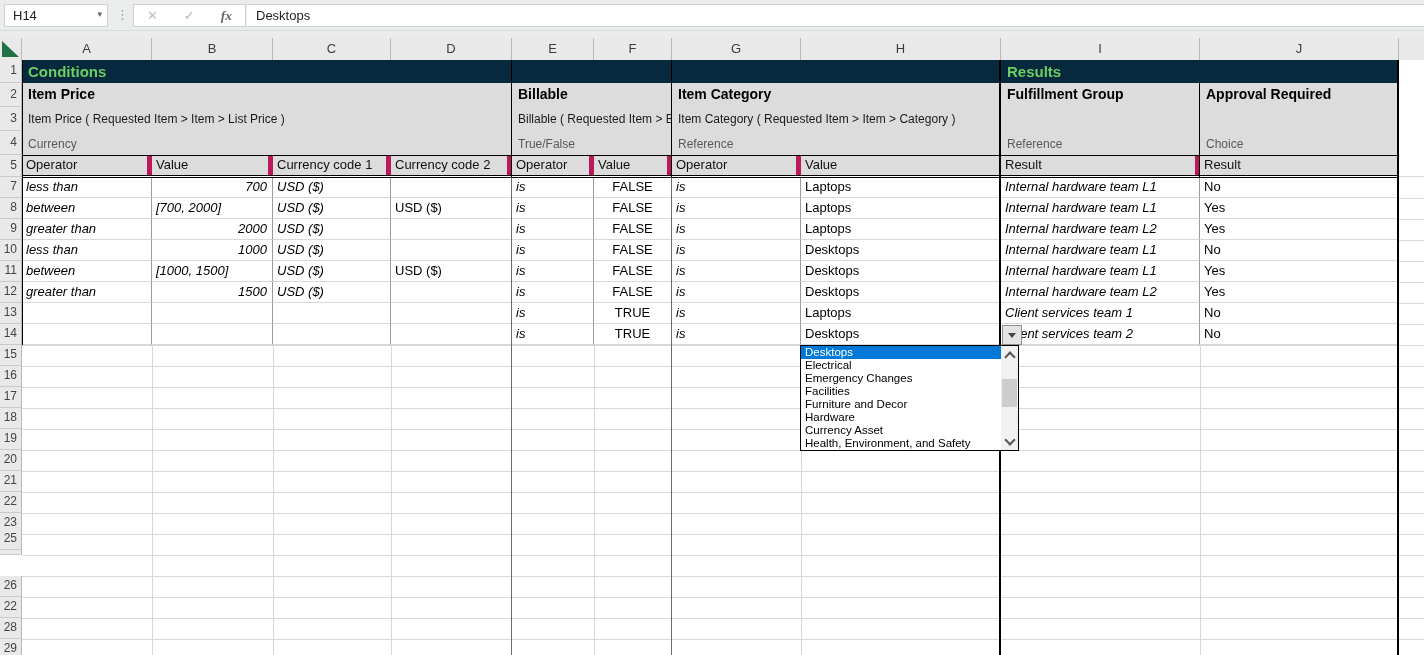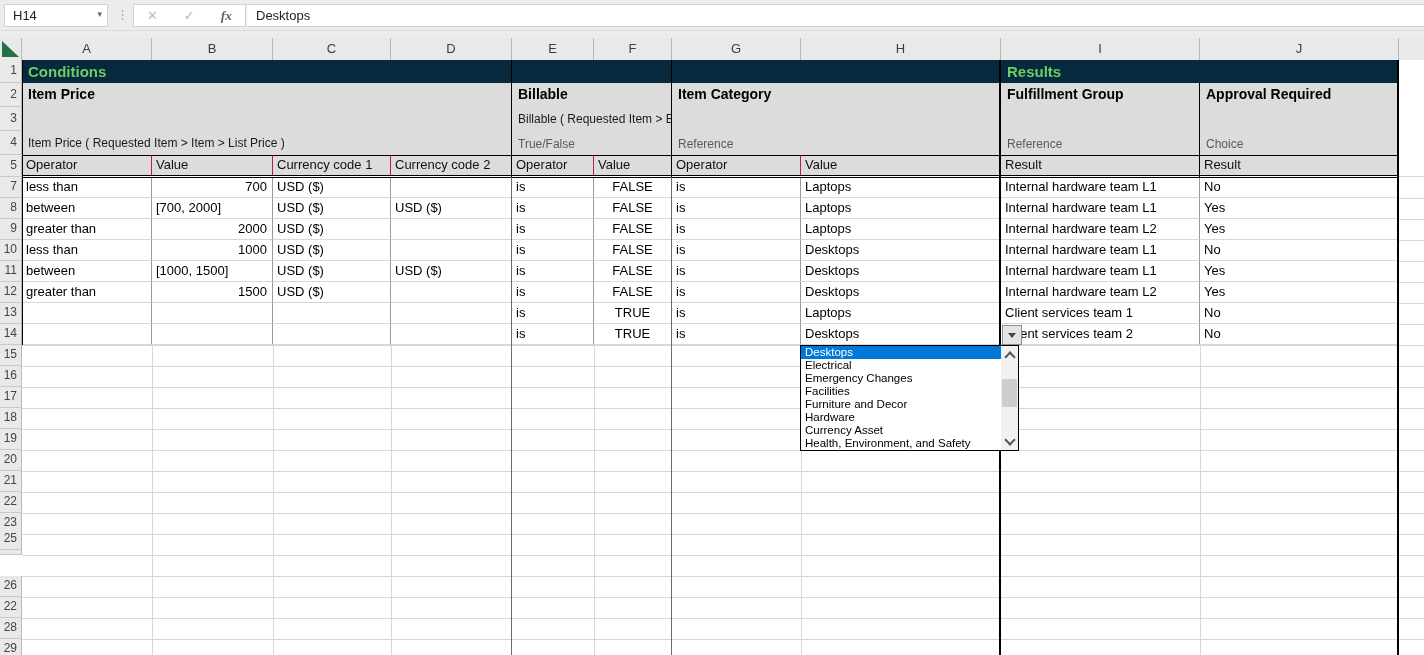--- a/index.html
+++ b/index.html
@@ -26,30 +26,30 @@
   .colcell{position:absolute;top:0;height:22px;line-height:22px;text-align:center;font-size:13px;color:#3c3c3c;border-right:1px solid #b9b9b9;box-sizing:border-box;}
   .rowcell{position:absolute;left:0;width:22px;background:#e9e9e9;border-right:1px solid #b9b9b9;border-bottom:1px solid #c9c9c9;box-sizing:border-box;font-size:12px;color:#444;text-align:right;padding-right:4px;}
   
   .navy{position:absolute;left:22px;top:22px;width:1377px;height:23px;background:#07293d;z-index:1;text-decoration:underline;}
   .navy .lbl{position:absolute;top:0;height:23px;line-height:23px;font-weight:bold;font-size:15px;color:#6cce63;white-space:nowrap;}
   .grp{position:absolute;top:45px;height:72px;background:#dcdcdc;box-sizing:border-box;padding:3px 0 4px 6px;display:flex;flex-direction:column;justify-content:space-between;overflow:hidden;z-index:1;}
   .grp .t{font-size:14px;font-weight:bold;color:#000;white-space:nowrap;overflow:hidden;}
   .grp .d{font-size:12px;color:#1a1a1a;white-space:nowrap;overflow:hidden;height:15px;}
   .grp .y{font-size:12px;color:#595959;white-space:nowrap;}
   .hrow{position:absolute;left:22px;top:117px;width:1377px;height:20px;border-top:1px solid #000;box-sizing:border-box;display:flex;z-index:3;}
-  .hc{background:#dcdcdc;border-right:1px solid #be185d;box-sizing:border-box;font-size:13px;color:#111;padding-left:4px;line-height:18px;white-space:nowrap;overflow:hidden;}
+  .hc{background:#dcdcdc;border-right:5px solid #be185d;box-sizing:border-box;font-size:13px;color:#111;padding-left:4px;line-height:18px;white-space:nowrap;overflow:hidden;}
   .hc.k{border-right-width:2px;}
   .dbl{position:absolute;left:22px;width:1377px;height:1px;background:#000;z-index:4;}
   
   .tbl{position:absolute;left:22px;top:139px;width:1377px;height:168px;z-index:2;}
   .drow{display:flex;height:21px;}
   .dc{background:#fff;box-sizing:border-box;border-bottom:1px solid #d8d8d8;font-size:13px;line-height:20px;padding-left:4px;white-space:nowrap;overflow:hidden;color:#000;}
   .dc.num{text-align:right;padding-right:5px;padding-left:0;}
   .dc.ctr{text-align:center;padding-left:0;}
-  .vb-g{border-right:1px solid #9b9b9b;}
+  .vb-g{border-right:1px solid #9b9b9b;font-style:italic;}
   .vb-d{border-right:1px solid #4a4a4a;}
   .vb-k{border-right:2px solid #000;}
   
   .gl{position:absolute;background:#d8d8d8;z-index:0;}
   .seg{position:absolute;z-index:5;}
   
   .ddbtn{position:absolute;left:1002px;top:287px;width:20px;height:20px;background:#e4e4e4;border:1px solid #8f8f8f;box-sizing:border-box;z-index:8;}
   .ddbtn .tri{position:absolute;left:5px;top:7px;width:0;height:0;border-left:4px solid transparent;border-right:4px solid transparent;border-top:5px solid #444;}
   .dd{position:absolute;left:800px;top:307px;width:219px;height:106px;background:#fff;border:1px solid #000;box-sizing:border-box;z-index:9;}
   .dd .items{position:absolute;left:0;top:0;right:17px;bottom:0;overflow:hidden;}
@@ -131,28 +131,30 @@
     </div>
 
   <div class="navy">
     <span class="lbl" style="left:6px;">Conditions</span>
     <span class="lbl" style="left:985px;">Results</span>
   </div>
 
   <div class="grp" style="left:22px;width:490px;">
     <div class="t">Item Price</div>
     <div class="d">Item Price ( Requested Item &gt; Item &gt; List Price )</div>
+    <div class="y">Currency</div>
   </div>
   <div class="grp" style="left:512px;width:160px;">
     <div class="t">Billable</div>
     <div class="d">Billable ( Requested Item &gt; Bi</div>
     <div class="y">True/False</div>
   </div>
   <div class="grp" style="left:672px;width:329px;">
     <div class="t">Item Category</div>
+    <div class="d">Item Category ( Requested Item &gt; Item &gt; Category )</div>
     <div class="y">Reference</div>
   </div>
   <div class="grp" style="left:1001px;width:199px;">
     <div class="t">Fulfillment Group</div>
     <div class="d"></div>
     <div class="y">Reference</div>
   </div>
   <div class="grp" style="left:1200px;width:199px;">
     <div class="t">Approval Required</div>
     <div class="d"></div>

